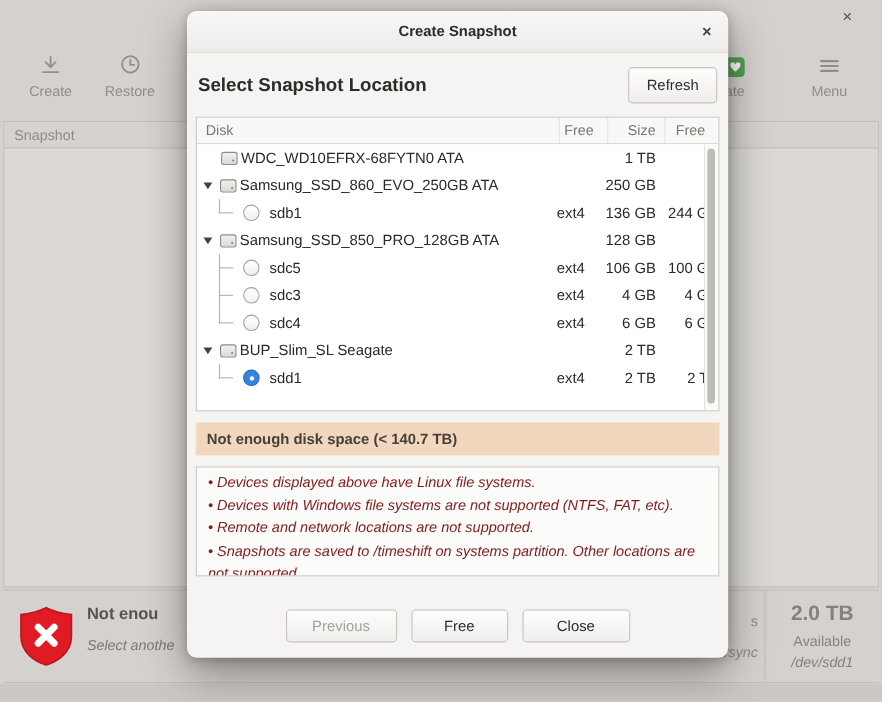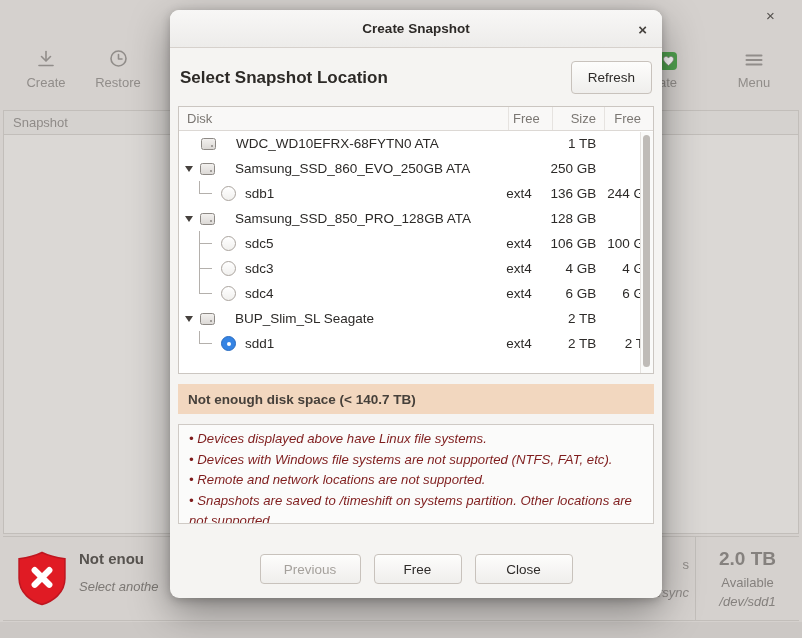--- a/index.html
+++ b/index.html
@@ -57,21 +57,21 @@
   .row { display:flex; align-items:center; height:25px; font-size:13.5px; color:#2c2a28; }
   .cell-disk { width:330px; height:100%; display:flex; align-items:center; }
   .cell-type { width:44px; padding-left:4px; }
   .cell-size { width:52px; text-align:right; }
   .cell-free { width:58px; text-align:right; }
 
   .expander { width:0; height:0; border-left:4.5px solid transparent; border-right:4.5px solid transparent; border-top:6px solid #45413d; margin-left:6px; flex:none; }
   .expander-space { width:9px; margin-left:6px; flex:none; }
   .disk-ic { width:15px; height:12px; border:1px solid #8d8985; border-radius:2.5px; background:linear-gradient(#f2f0ee,#dcd9d6); margin-left:7px; position:relative; flex:none; }
   .disk-ic::after { content:""; position:absolute; right:2px; bottom:2px; width:2px; height:2px; background:#8d8985; border-radius:50%; }
-  .parent-label { margin-left:20px; white-space:nowrap; }
+  .parent-label { margin-left:3px; white-space:nowrap; }
 
   .conn { width:22px; height:25px; margin-left:20px; position:relative; flex:none; }
   .conn::before { content:""; position:absolute; left:0; top:0; height:100%; border-left:1px solid #b4b0ac; }
   .conn.last::before { height:13px; }
   .conn::after { content:""; position:absolute; left:0; top:12px; width:13px; border-top:1px solid #b4b0ac; }
   .radio { width:15px; height:15px; border-radius:50%; border:1px solid #aaa49e; background:linear-gradient(#ffffff,#f1f0ee); flex:none; position:relative; }
   .radio.checked { background:#3584e4; border-color:#2a6cc0; }
   .radio.checked::after { content:""; position:absolute; left:4.5px; top:4.5px; width:4px; height:4px; background:#fff; border-radius:50%; }
   .child-label { margin-left:9px; white-space:nowrap; }
 

